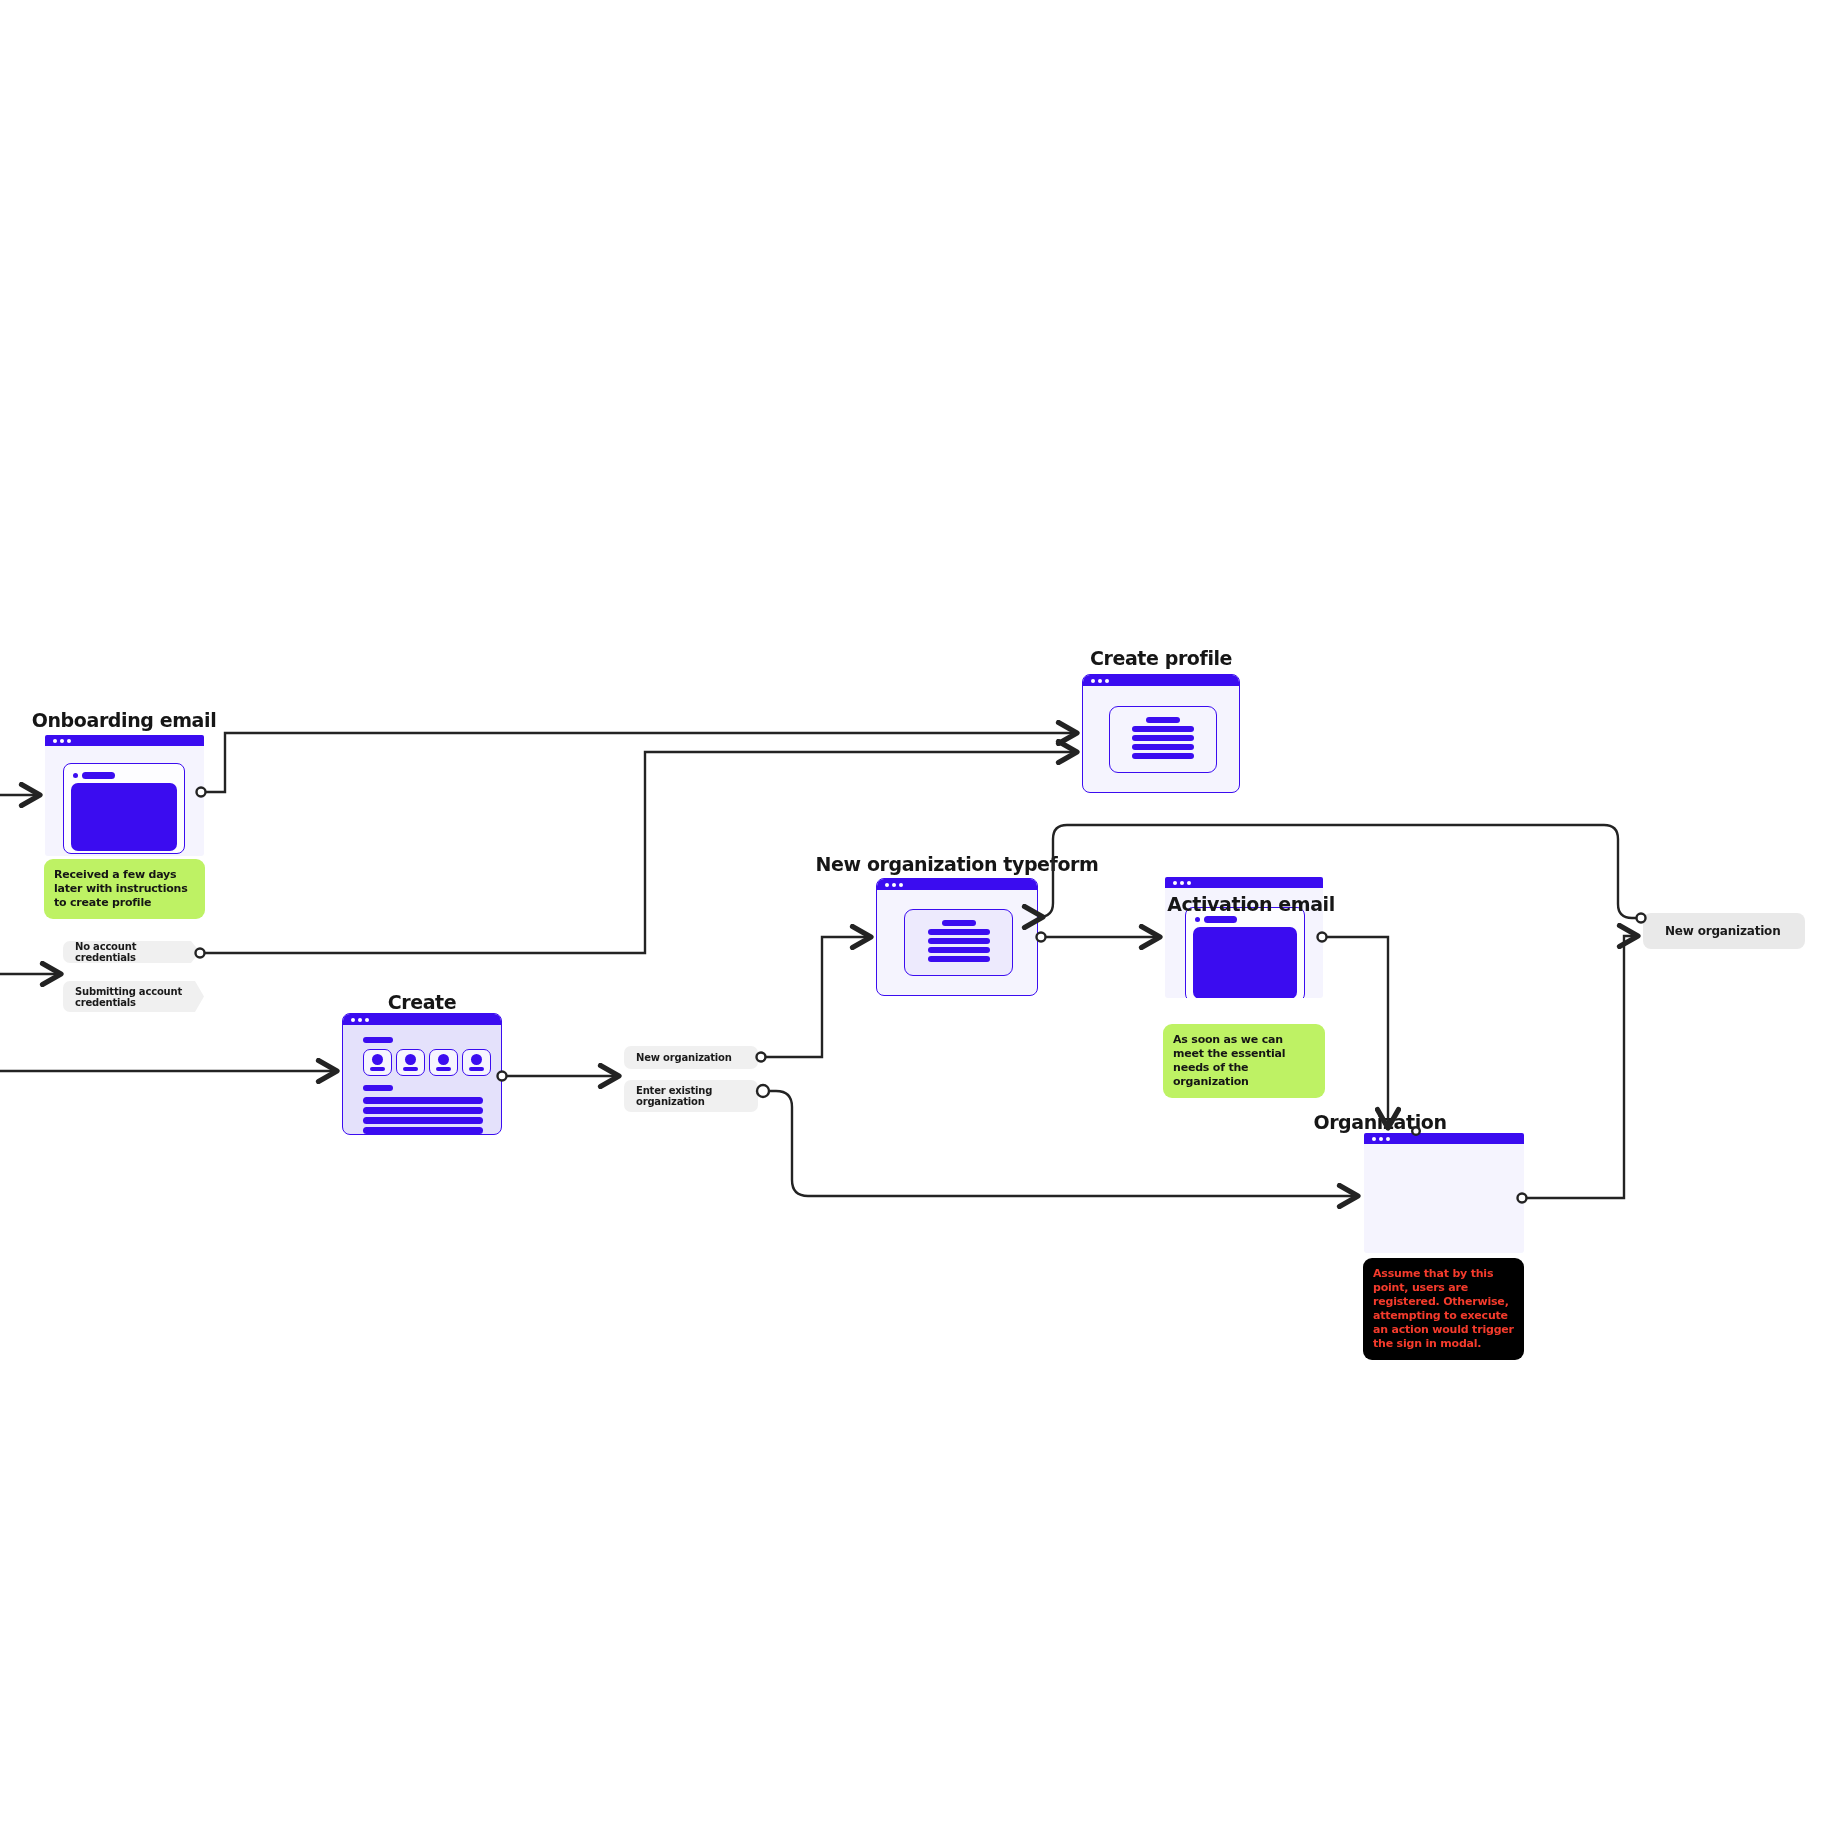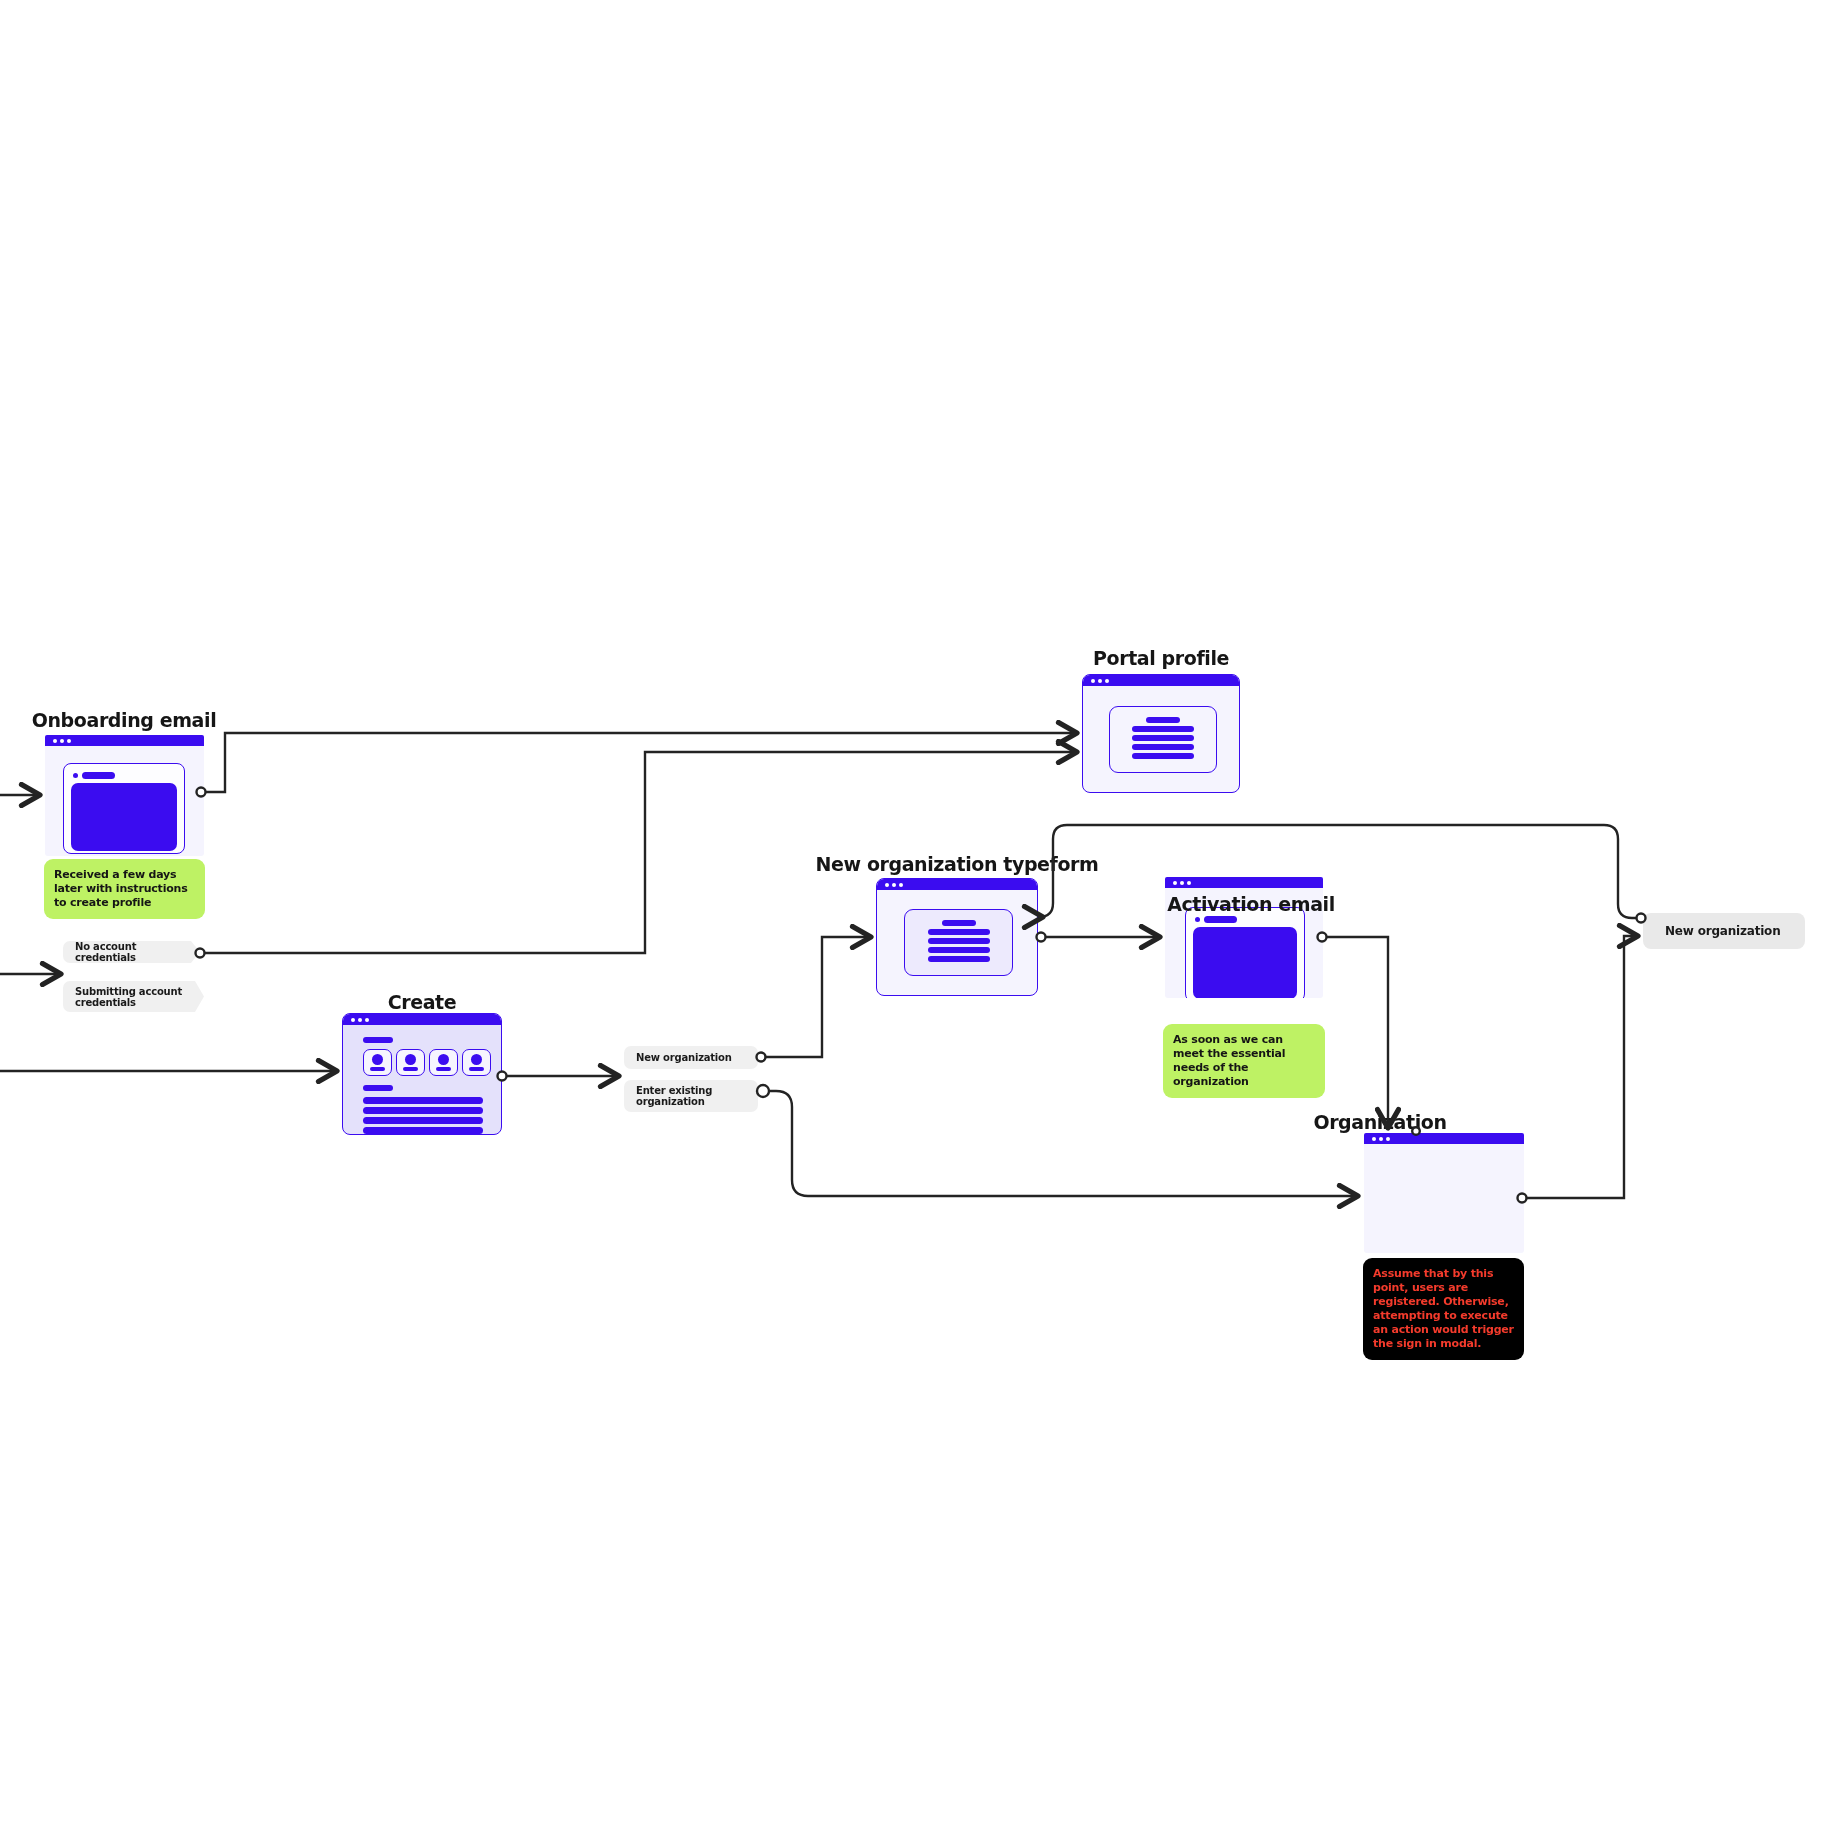--- a/index.html
+++ b/index.html
@@ -111,21 +111,21 @@
         <span class="em-bar"></span>
         <span class="em-fill"></span>
       </div>
     </div>
   </div>
   <div class="note" style="left:44px; top:859px; width:161px; min-height:47px;">Received a few days later with instructions to create profile</div>
 
   <div class="pill flag" style="left:63px; top:941px; width:137px; height:22px;">No account credentials</div>
   <div class="pill flag" style="left:63px; top:981px; width:141px; height:31px;">Submitting account credentials</div>
 
-  <div class="node-title" style="left:1161px; top:647px;">Portal profile</div>
+  <div class="node-title" style="left:1161px; top:647px;">Create profile</div>
   <div class="window outlined" style="left:1082px; top:674px; width:158px; height:119px;">
     <div class="winbar">
       <span class="dot"></span>
       <span class="dot"></span>
       <span class="dot"></span>
     </div>
     <div class="winbody">
       <div class="text-panel" style="left:26px; top:20px; width:108px; height:67px;">
         <span class="tl short"></span>
         <span class="tl long"></span>

